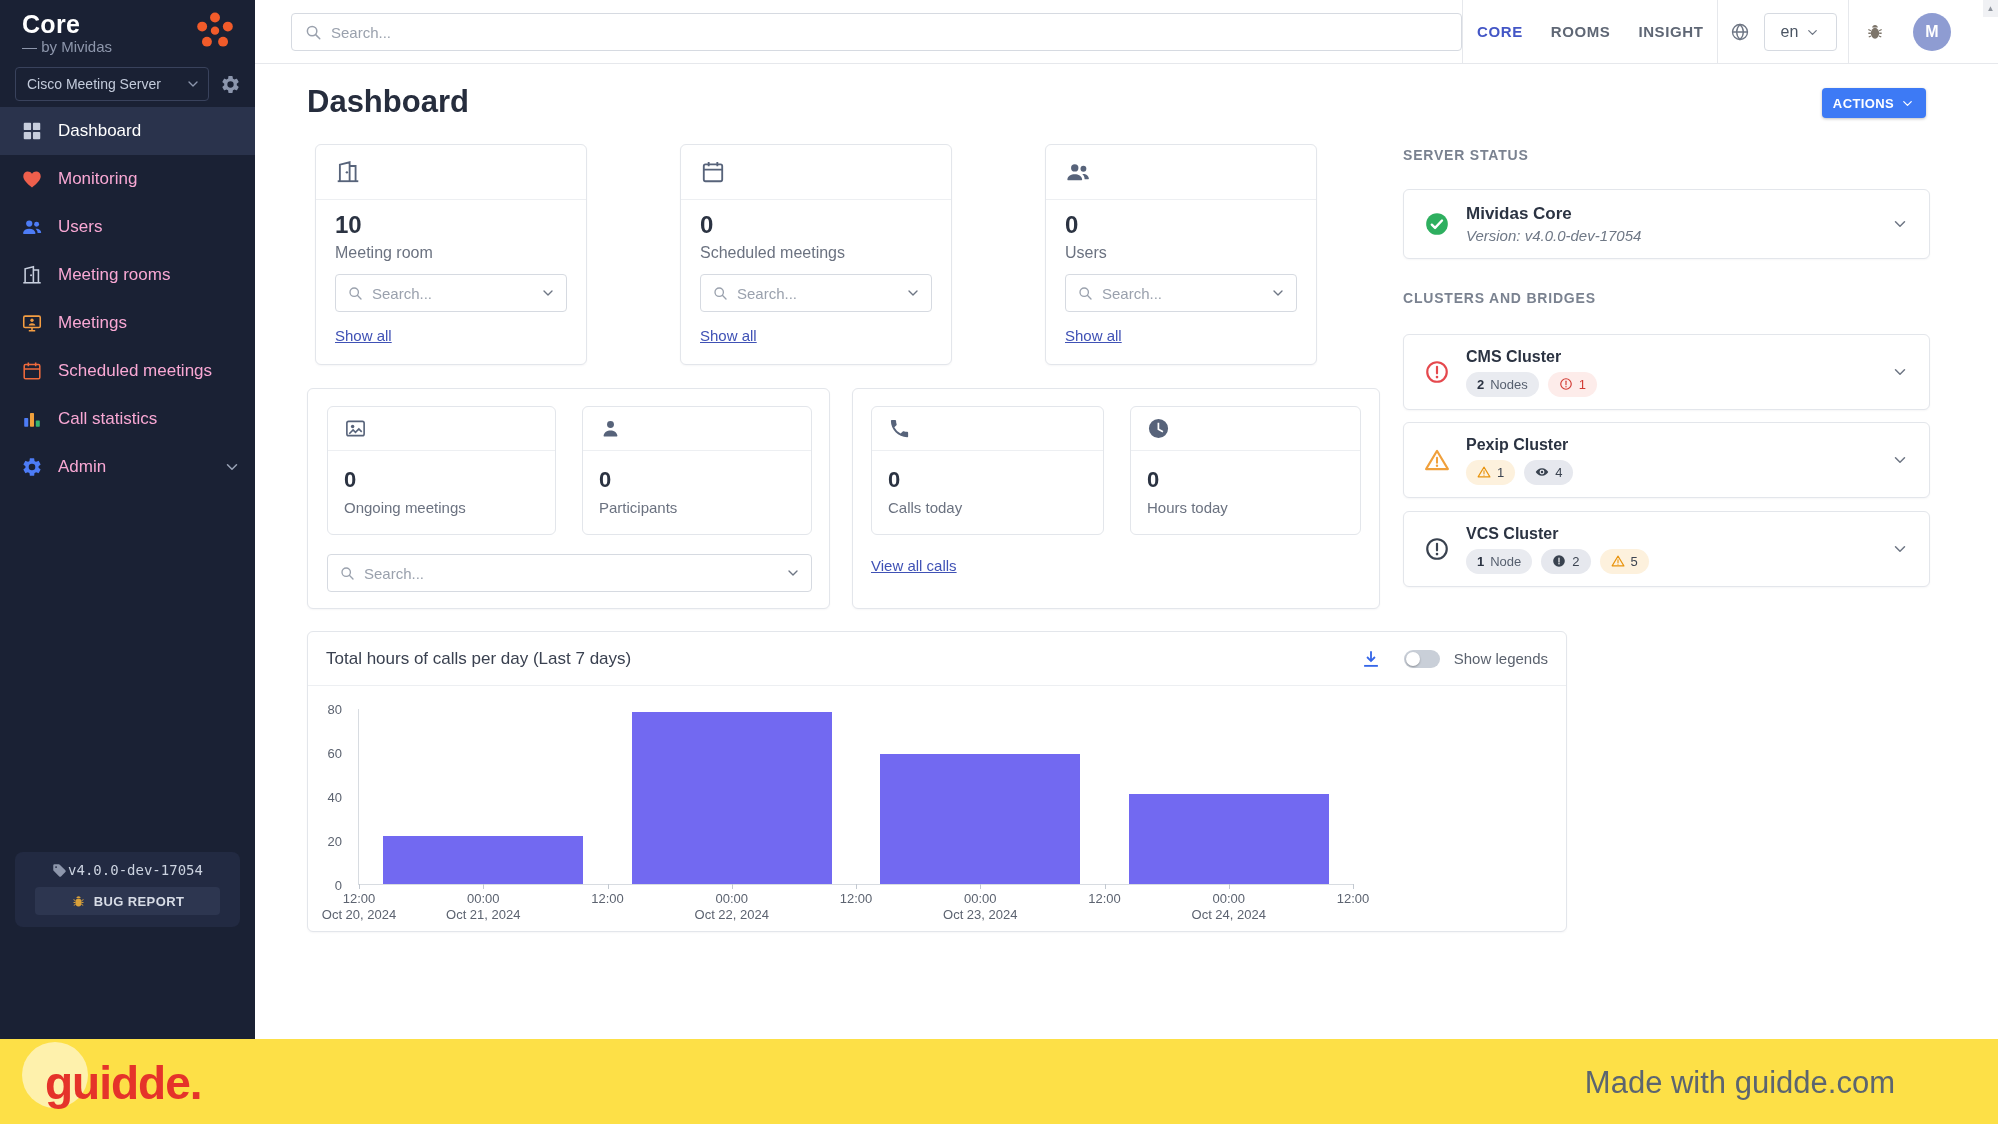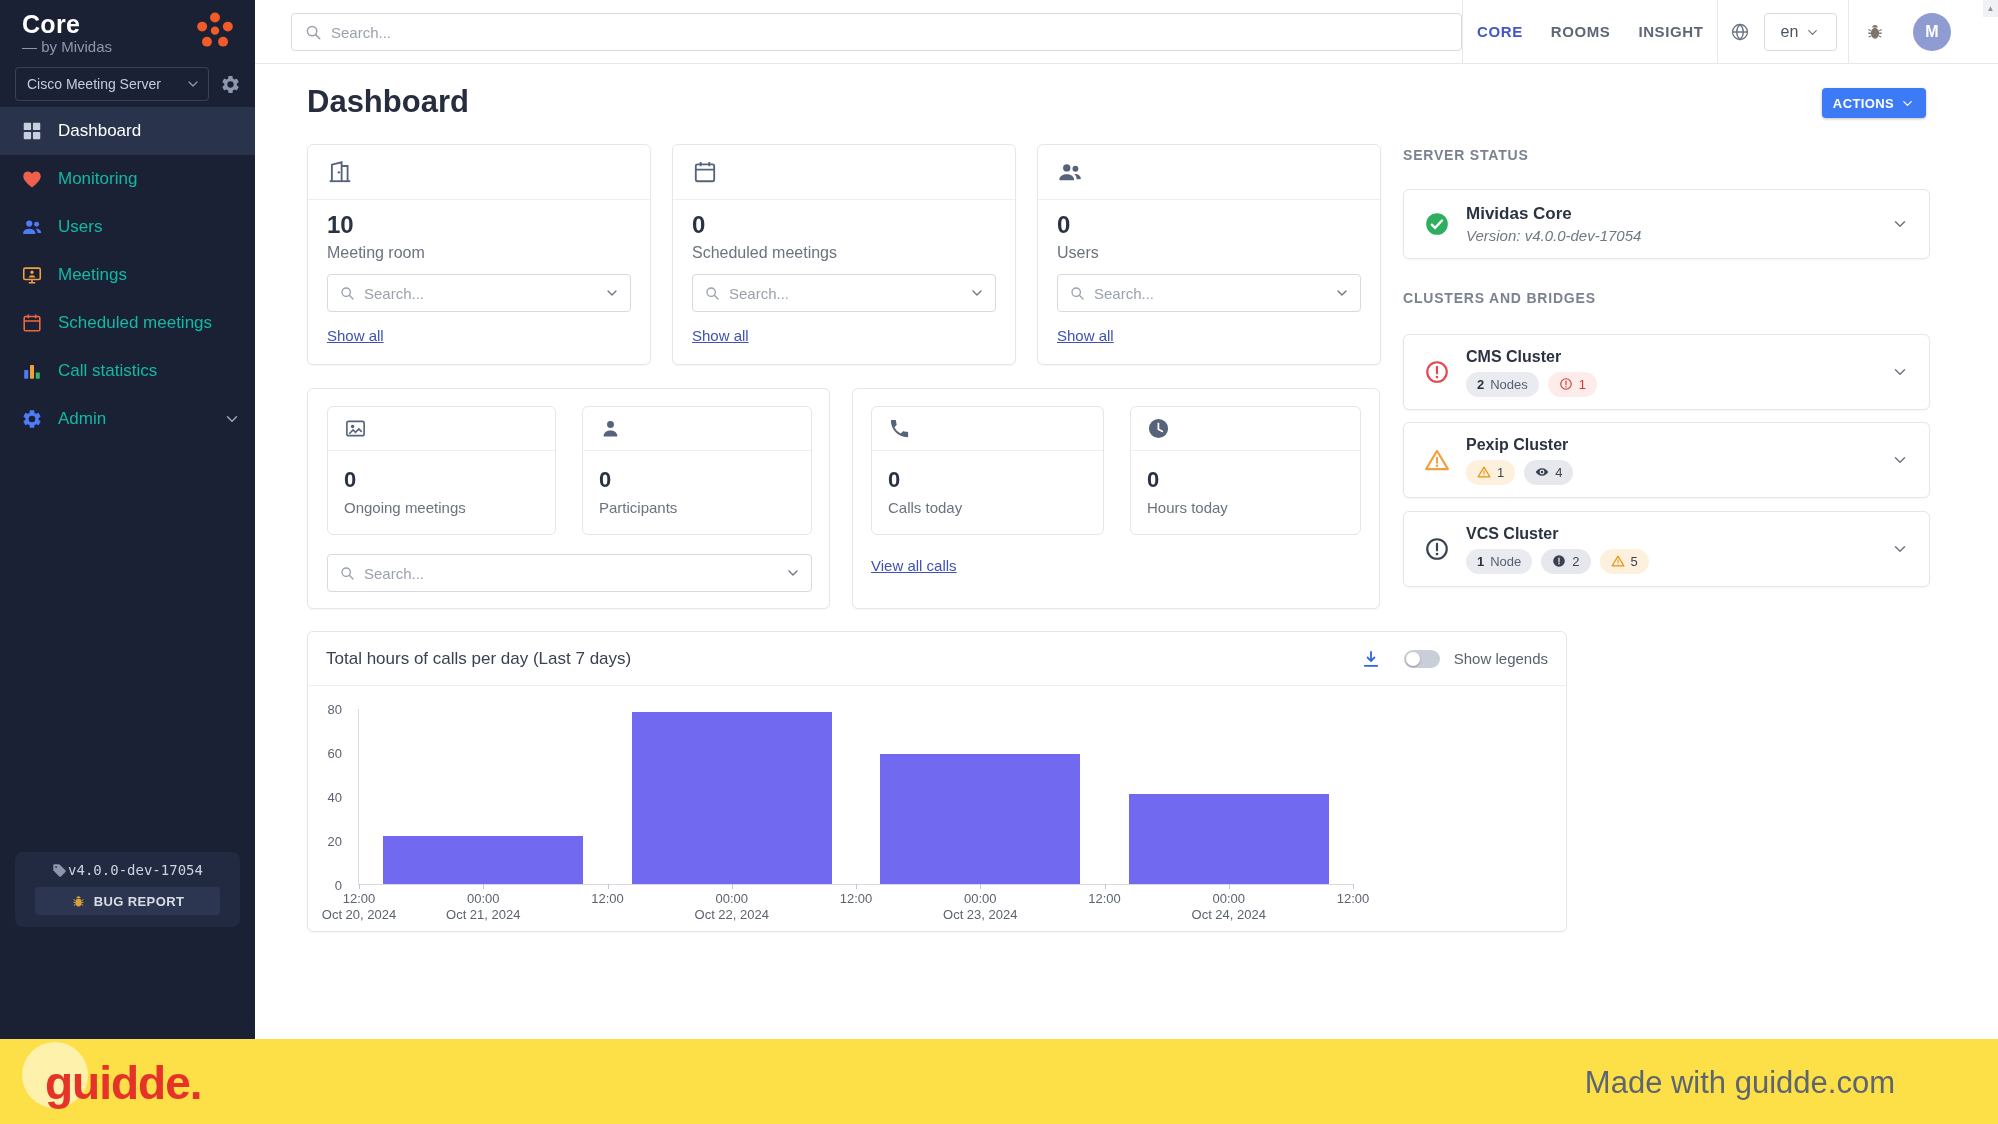--- a/index.html
+++ b/index.html
@@ -14,21 +14,21 @@
   .brand { position:relative; padding:10px 0 0 22px; }
   .brand-title { font-size:25px; font-weight:700; letter-spacing:.3px; line-height:28px; }
   .brand-sub { font-size:15px; color:#8d96ab; line-height:17px; margin-top:0; }
   .brand-logo { position:absolute; right:18px; top:9px; width:44px; height:44px; }
   .server-row { display:flex; align-items:center; margin:12px 14px 0 15px; gap:11px; }
   .server-select { flex:1; height:34px; border:1px solid #39425c; border-radius:4px; display:flex; align-items:center; padding:0 7px 0 11px; font-size:14px; color:#c3cbdb; cursor:pointer; }
   .server-select .label { flex:1; white-space:nowrap; overflow:hidden; }
   .sel-chev { width:16px; height:16px; color:#8c96ad; }
   .server-gear { width:21px; height:21px; color:#8c96ad; cursor:pointer; }
   .nav { margin-top:6px; }
-  .nav-item { height:48px; display:flex; align-items:center; gap:15px; padding:0 14px 0 21px; font-size:17px; color:#14b8a6; cursor:pointer; }
+  .nav-item { height:48px; display:flex; align-items:center; gap:15px; padding:0 14px 0 21px; font-size:17px; color:#f9a8d4; cursor:pointer; }
   .nav-item.active { background:#2a334c; color:#fff; }
   .nav-icon { width:22px; height:22px; }
   .nav-label { flex:1; }
   .nav-chev { width:18px; height:18px; color:#9aa3b6; }
   .version-box { position:absolute; left:15px; top:852px; width:225px; height:75px; background:#222a42; border-radius:8px; padding:10px 20px 0; }
   .version-row { display:flex; align-items:center; justify-content:center; gap:1px; font-family:"DejaVu Sans Mono","Liberation Mono",monospace; font-size:14px; color:#ccd3e0; }
   .tag-icon { width:15px; height:15px; color:#8d96ab; }
   .bug-btn { margin-top:9px; width:100%; height:28px; background:#2d3650; border:none; border-radius:4px; display:flex; align-items:center; justify-content:center; gap:8px; color:#d7dce6; font-size:13px; font-weight:700; letter-spacing:.4px; cursor:pointer; font-family:inherit; }
   .bug-icon-s { width:15px; height:15px; color:#d9a13a; }
 
@@ -46,21 +46,21 @@
   .lang-chev { width:15px; height:15px; color:#6e7684; }
   .tb-divider { position:absolute; left:1593px; top:0; width:1px; height:63px; background:#e6e8ec; }
   .tb-bug { position:absolute; left:1610px; top:22px; width:20px; height:20px; color:#7d756a; cursor:pointer; }
   .avatar { position:absolute; left:1658px; top:13px; width:38px; height:38px; border-radius:50%; background:#8e9cd2; color:#fff; font-size:16px; font-weight:600; display:flex; align-items:center; justify-content:center; cursor:pointer; }
 
   
   .page-title { position:absolute; left:307px; top:84px; font-size:31px; font-weight:700; color:#262d3d; }
   .actions-btn { position:absolute; left:1822px; top:88px; width:104px; height:30px; background:#3d7af5; border:none; border-radius:4px; color:#fff; font-size:13px; font-weight:700; letter-spacing:.4px; display:flex; align-items:center; justify-content:center; gap:6px; cursor:pointer; box-shadow:0 1px 3px rgba(0,0,0,.25); font-family:inherit; }
   .btn-chev { width:15px; height:15px; color:#fff; }
   .card { position:absolute; background:#fff; border:1px solid #e3e6eb; border-radius:6px; box-shadow:0 1px 2px rgba(16,24,40,.04); }
-  .stat-card { top:144px; width:344px; height:221px; }
+  .stat-card { top:144px; width:272px; height:221px;margin-left:8px; }
   .card-head { height:55px; display:flex; align-items:center; padding:0 19px; border-bottom:1px solid #edeff2; }
   .stat-icon { width:26px; height:26px; color:#57637a; }
   .stat-body { padding:11px 19px 0; }
   .stat-value { font-size:24px; font-weight:700; color:#2b3342; line-height:28px; }
   .stat-label { font-size:16px; color:#6b7280; margin-top:5px; line-height:18px; }
   .search-select { height:38px; border:1px solid #d6dae1; border-radius:4px; display:flex; align-items:center; padding:0 10px 0 11px; gap:9px; cursor:pointer; background:#fff; }
   .stat-body .search-select { margin-top:12px; }
   .ss-search { width:16px; height:16px; color:#9aa1ad; }
   .ss-ph { flex:1; font-size:15px; color:#9aa1ad; }
   .ss-chev { width:16px; height:16px; color:#6e7684; }
@@ -178,20 +178,31 @@
         <div class="nav-item">
           <span class="icon nav-icon" style="color:#4d7cf6">
             <svg viewBox="0 0 24 24" fill="currentColor">
               <circle cx="9" cy="8.2" r="3.4"></circle>
               <path d="M2.2 18.6c.5-3 3.3-4.6 6.8-4.6s6.3 1.6 6.8 4.6c.1.5-.3 1-.8 1H3c-.5 0-.9-.5-.8-1z"></path>
               <circle cx="17" cy="9" r="2.7"></circle>
               <path d="M17.8 13.9c2.3.5 3.9 1.8 4.2 3.8.1.5-.3.9-.8.9h-3.1c0-1.9-.8-3.5-2.2-4.7z"></path>
             </svg>
           </span>
           <span class="nav-label">Users</span>
+        </div>
+        <div class="nav-item">
+          <span class="icon nav-icon" style="color:#c7cedd">
+            <svg viewBox="0 0 24 24" fill="none" stroke="currentColor" stroke-width="1.7">
+              <path d="M4.5 20.5V5.2L13.5 3v17.5"></path>
+              <path d="M13.5 6.5h5.5v14"></path>
+              <path d="M2.5 20.5h19"></path>
+              <circle cx="11" cy="12.3" r="1.1" fill="currentColor" stroke="none"></circle>
+            </svg>
+          </span>
+          <span class="nav-label">Meeting rooms</span>
         </div>
         <div class="nav-item">
           <span class="icon nav-icon" style="color:#f59e42">
             <svg viewBox="0 0 24 24" fill="none" stroke="currentColor" stroke-width="1.7">
               <rect x="3" y="4.5" width="18" height="12.5" rx="1.5"></rect>
               <path d="M12 17v3.5M8.5 20.5h7"></path>
               <circle cx="12" cy="9" r="1.8" fill="currentColor" stroke="none"></circle>
               <path d="M8.3 14.8c.5-1.7 1.9-2.6 3.7-2.6s3.2.9 3.7 2.6z" fill="currentColor" stroke="none"></path>
             </svg>
           </span>

